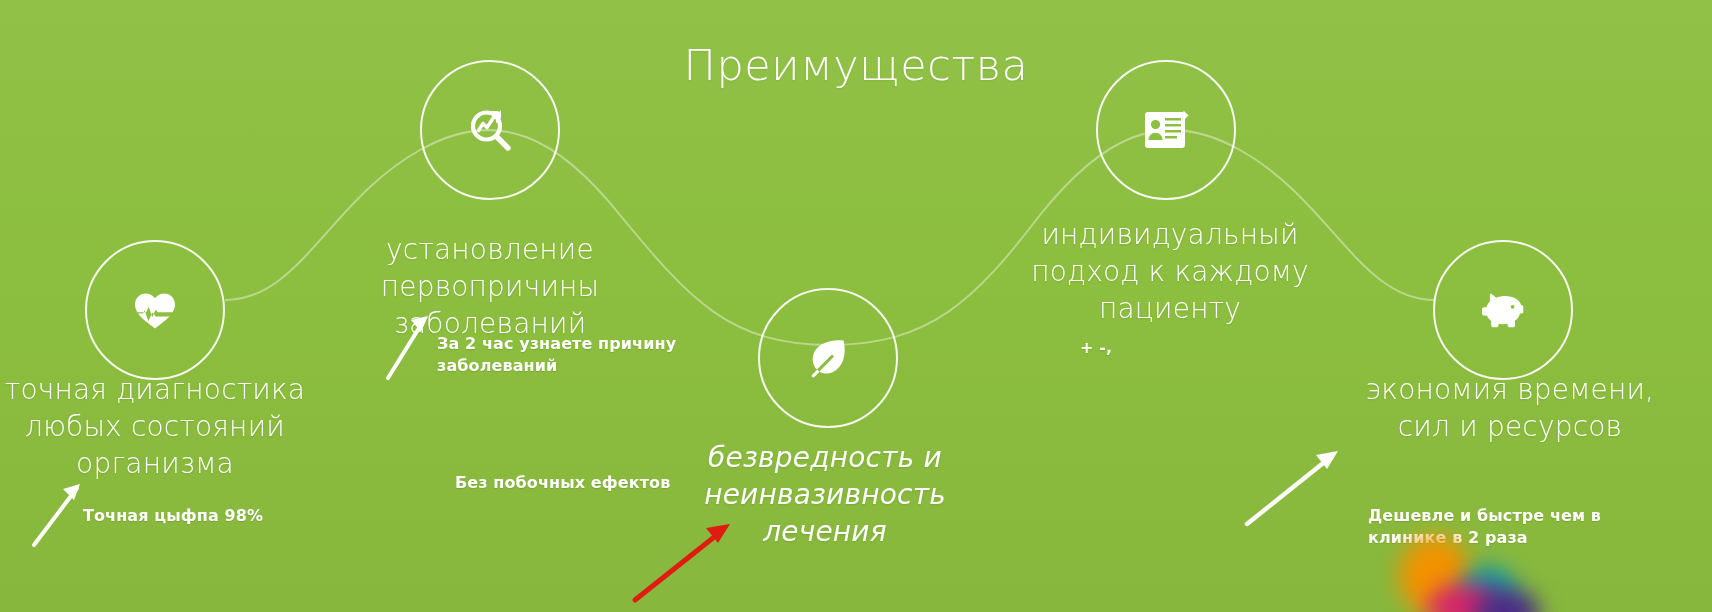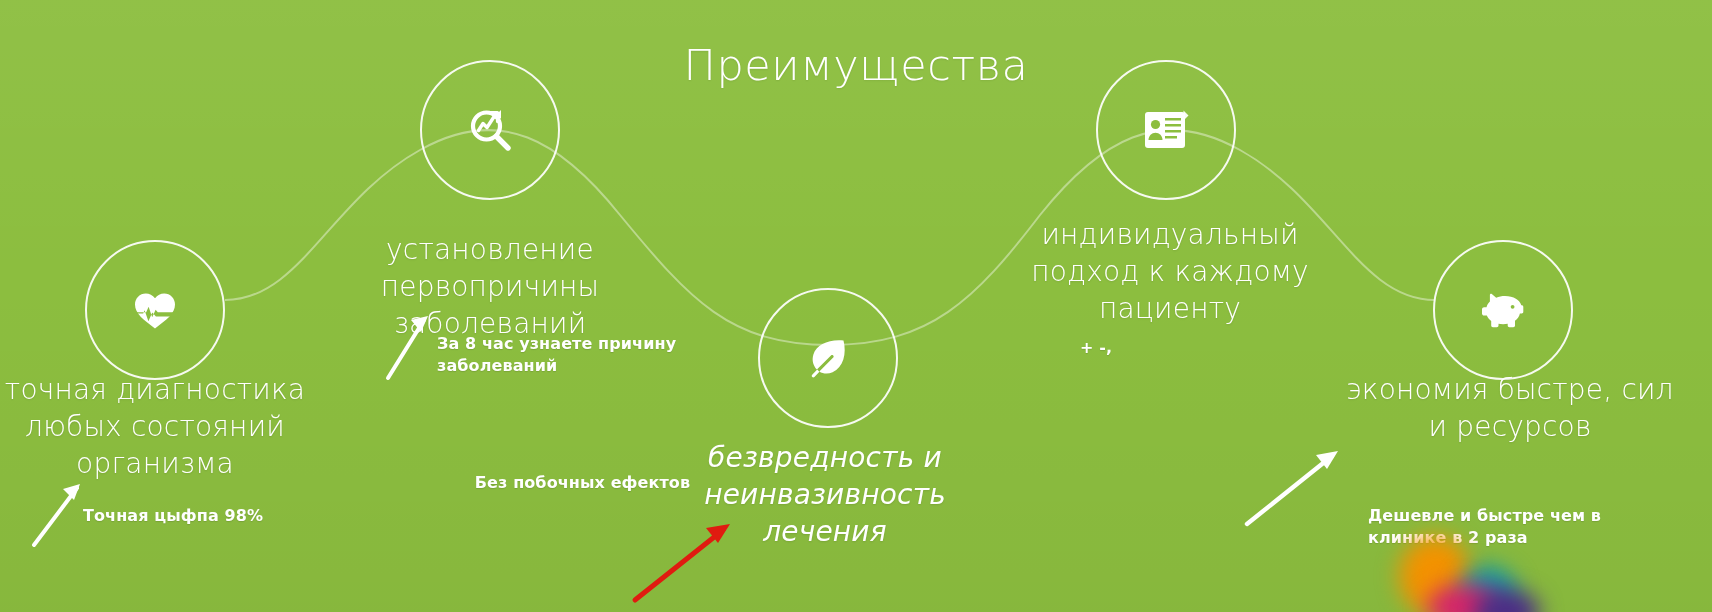--- a/index.html
+++ b/index.html
@@ -72,21 +72,21 @@
   .annotation {
     position: absolute;
     color: #ffffff;
     font-size: 16px;
     font-weight: 700;
     line-height: 1.35;
     letter-spacing: 0.1px;
     text-shadow: 0 1px 1px rgba(0,0,0,0.12);
   }
   .annotation.center-ann {
-    text-align: center;
+    text-align: left;
   }
 
   .blob {
     position: absolute;
     border-radius: 50%;
     filter: blur(11px);
   }
 </style>
 </head>
 <body>
@@ -129,21 +129,21 @@
     </span>
   </div>
   <div class="node-label" style="left:315px; top:232px; width:350px;">установление первопричины заболеваний</div>
 
   <svg class="layer" width="1712" height="612" viewBox="0 0 1712 612" fill="none" aria-hidden="true">
     <g>
       <path d="M388 378 L424 320" stroke="#ffffff" stroke-width="4" stroke-linecap="round"></path>
       <path d="M428 316 L411 320 L421 332 Z" fill="#ffffff"></path>
     </g>
   </svg>
-  <div class="annotation" style="left:437px; top:333px; width:240px;">За 8 час узнаете причину заболеваний</div>
+  <div class="annotation" style="left:437px; top:333px; width:240px;">За 2 час узнаете причину заболеваний</div>
 
   <div class="node" style="left:758px; top:288px; width:140px; height:140px;">
     <span>
       <svg width="44" height="44" viewBox="0 0 44 44" aria-hidden="true">
         <path fill="#ffffff" d="M37.5 4.5C23 3 10.5 8.6 7.4 18.5c-1.9 6.1 0 11.6 3.5 15L25 19.4c.6-.6 1.6-.6 2.2 0 .6.6.6 1.6 0 2.2L13.3 35.4c3.6 2.4 8.6 2.9 13.3.8C37.4 31.4 40.8 17.4 37.5 4.5z"></path>
         <path fill="#ffffff" d="M11.2 33.6 L6.2 38.8c-.6.6-.6 1.6 0 2.2.6.6 1.6.6 2.2 0l5-5.2z"></path>
       </svg>
     </span>
   </div>
   <div class="node-label" style="left:660px; top:440px; width:330px;font-style:italic;">безвредность и неинвазивность лечения</div>
@@ -171,21 +171,21 @@
   <div class="annotation" style="left:1080px; top:337px; width:160px;">+ -,</div>
 
   <div class="node" style="left:1433px; top:240px; width:140px; height:140px;">
     <span>
       <svg width="46" height="40" viewBox="0 0 46 40" aria-hidden="true">
         <path fill="#ffffff" d="M41.3 15.2c-.9-2.6-2.8-4.8-5.4-6.4C33 7 29.2 6 25 6c-3.2 0-6.2.6-8.8 1.7L11.8 4c-.8-.6-1.9 0-1.9 1v6.6c-1.6 1.6-2.8 3.5-3.4 5.6H4.1c-1.1 0-2.1.9-2.1 2.1v4.2c0 1.1.9 2.1 2.1 2.1h2.7c.9 2.1 2.4 4 4.4 5.4v4.6c0 .9.8 1.7 1.7 1.7h3.9c.9 0 1.7-.8 1.7-1.7v-1.9c1.5.3 3 .5 4.6.5 1.6 0 3.1-.2 4.6-.5v1.9c0 .9.8 1.7 1.7 1.7h3.9c.9 0 1.7-.8 1.7-1.7v-4.8c2.6-1.9 4.4-4.5 4.9-7.4h1.8c.9 0 1.6-.7 1.6-1.6v-5c0-.9-.7-1.6-1.6-1.6h-.4z"></path>
         <circle cx="32.6" cy="16.8" r="1.9" fill="#8cbe3f"></circle>
       </svg>
     </span>
   </div>
-  <div class="node-label" style="left:1340px; top:372px; width:340px;">экономия быстре, сил и ресурсов</div>
+  <div class="node-label" style="left:1340px; top:372px; width:340px;">экономия времени, сил и ресурсов</div>
 
   <svg class="layer" width="1712" height="612" viewBox="0 0 1712 612" fill="none" aria-hidden="true">
     <g>
       <path d="M1247 524 L1332 456" stroke="#ffffff" stroke-width="4.4" stroke-linecap="round"></path>
       <path d="M1338 451 L1316 455 L1327 469 Z" fill="#ffffff"></path>
     </g>
   </svg>
   <div class="annotation" style="left:1368px; top:505px; width:250px;">Дешевле и быстре чем в клинике в 2 раза</div>
 
   <div class="blob" style="left:1399px; top:536px; width:72px; height:80px; background:#f39200;"></div>

